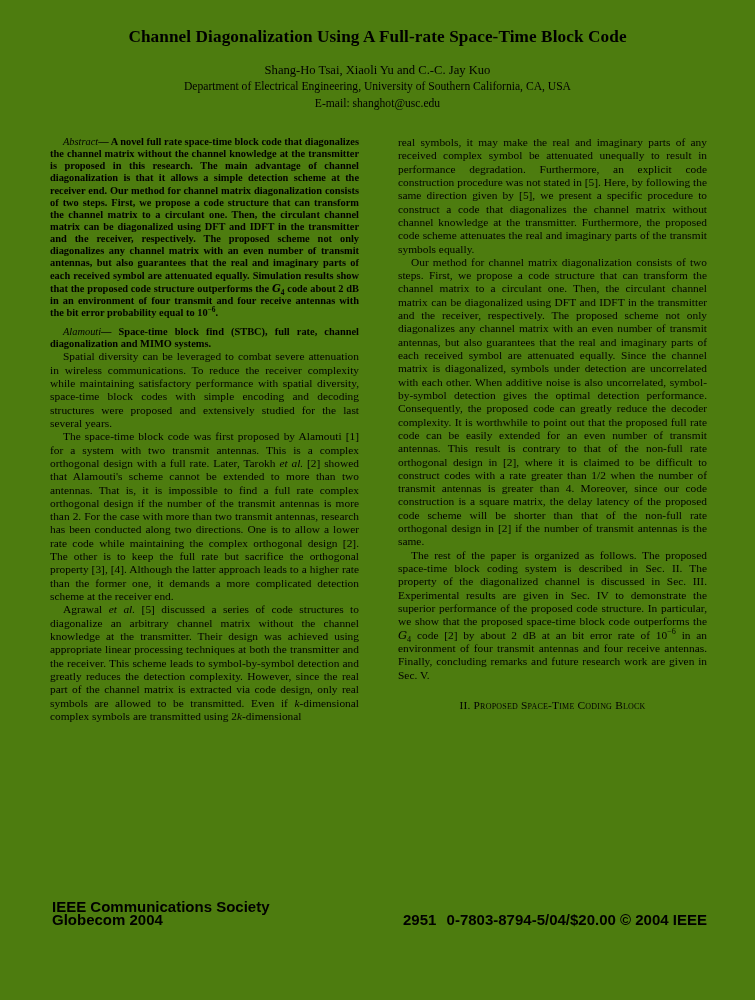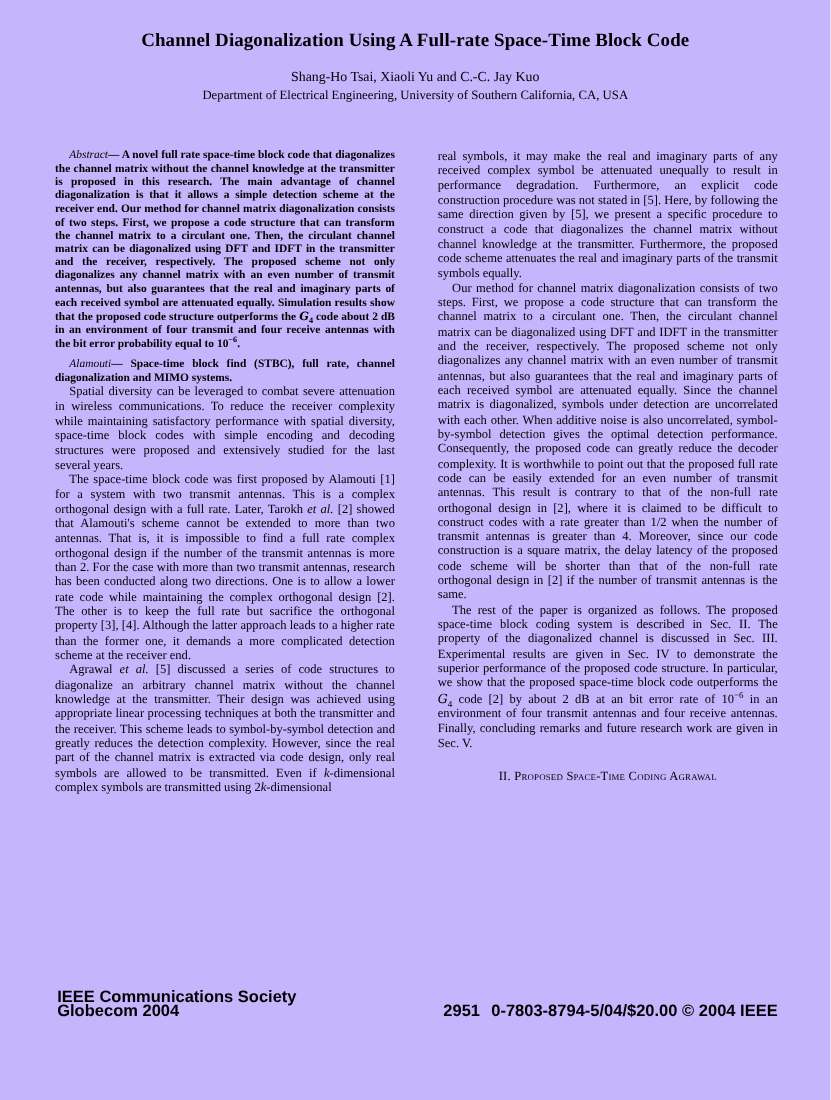--- a/index.html
+++ b/index.html
@@ -9,21 +9,21 @@
   }
   body {
     font-family: "Liberation Serif", "DejaVu Serif", serif;
     color: #000000;
   }
   .page {
     position: relative;
     width: 755px;
     height: 1000px;
     margin: 0 auto;
-    background: #c4b5fd;
+    background: #4d7c0f;
     overflow: hidden;
     box-sizing: border-box;
   }
   .paper-body {
     position: absolute;
     left: 50px;
     top: 26px;
     width: 655px;
   }
   .title {
@@ -130,20 +130,21 @@
 </style>
 </head>
 <body>
 
 <div class="page">
 
   <div class="paper-body">
     <div class="title">Channel Diagonalization Using A Full-rate Space-Time Block Code</div>
     <div class="authors">Shang-Ho Tsai, Xiaoli Yu and C.-C. Jay Kuo</div>
     <div class="affiliation">Department of Electrical Engineering, University of Southern California, CA, USA</div>
+    <div class="email">E-mail: shanghot@usc.edu</div>
   </div>
 
   <div class="columns">
 
     <div class="col">
 
       <p class="abstract-p"><span class="runin">Abstract</span><span>—</span> <span>A novel full rate space-time block code that diagonalizes the channel matrix without the channel knowledge at the transmitter is proposed in this research. The main advantage of channel diagonalization is that it allows a simple detection scheme at the receiver end. Our method for channel matrix diagonalization consists of two steps. First, we propose a code structure that can transform the channel matrix to a circulant one. Then, the circulant channel matrix can be diagonalized using DFT and IDFT in the transmitter and the receiver, respectively. The proposed scheme not only diagonalizes any channel matrix with an even number of transmit antennas, but also guarantees that the real and imaginary parts of each received symbol are attenuated equally. Simulation results show that the proposed code structure outperforms the </span><span class="scriptG">G</span><sub>4</sub><span> code about 2 dB in an environment of four transmit and four receive antennas with the bit error probability equal to </span><span>10</span><sup>−6</sup><span>.</span></p>
 
       <p class="keywords-p"><span class="runin">Alamouti</span><span>—</span> <span>Space-time block find (STBC), full rate, channel diagonalization and MIMO systems.</span></p>
 
@@ -157,21 +158,21 @@
     </div>
 
     <div class="col">
 
       <p class="noindent">real symbols, it may make the real and imaginary parts of any received complex symbol be attenuated unequally to result in performance degradation. Furthermore, an explicit code construction procedure was not stated in [5]. Here, by following the same direction given by [5], we present a specific procedure to construct a code that diagonalizes the channel matrix without channel knowledge at the transmitter. Furthermore, the proposed code scheme attenuates the real and imaginary parts of the transmit symbols equally.</p>
 
       <p>Our method for channel matrix diagonalization consists of two steps. First, we propose a code structure that can transform the channel matrix to a circulant one. Then, the circulant channel matrix can be diagonalized using DFT and IDFT in the transmitter and the receiver, respectively. The proposed scheme not only diagonalizes any channel matrix with an even number of transmit antennas, but also guarantees that the real and imaginary parts of each received symbol are attenuated equally. Since the channel matrix is diagonalized, symbols under detection are uncorrelated with each other. When additive noise is also uncorrelated, symbol-by-symbol detection gives the optimal detection performance. Consequently, the proposed code can greatly reduce the decoder complexity. It is worthwhile to point out that the proposed full rate code can be easily extended for an even number of transmit antennas. This result is contrary to that of the non-full rate orthogonal design in [2], where it is claimed to be difficult to construct codes with a rate greater than 1/2 when the number of transmit antennas is greater than 4. Moreover, since our code construction is a square matrix, the delay latency of the proposed code scheme will be shorter than that of the non-full rate orthogonal design in [2] if the number of transmit antennas is the same.</p>
 
       <p><span>The rest of the paper is organized as follows. The proposed space-time block coding system is described in Sec. II. The property of the diagonalized channel is discussed in Sec. III. Experimental results are given in Sec. IV to demonstrate the superior performance of the proposed code structure. In particular, we show that the proposed space-time block code outperforms the </span><span class="scriptG">G</span><sub>4</sub><span> code [2] by about 2 dB at an bit error rate of </span><span>10</span><sup>−6</sup><span> in an environment of four transmit antennas and four receive antennas. Finally, concluding remarks and future research work are given in Sec. V.</span></p>
 
-      <h2 class="section"><span class="num">II.</span> <span>Proposed Space-Time Coding Agrawal</span></h2>
+      <h2 class="section"><span class="num">II.</span> <span>Proposed Space-Time Coding Block</span></h2>
 
 
     </div>
 
   </div>
 
   <div class="footer">
     <div class="footer-row">
       <span class="footer-left">IEEE Communications Society</span>
     </div>

